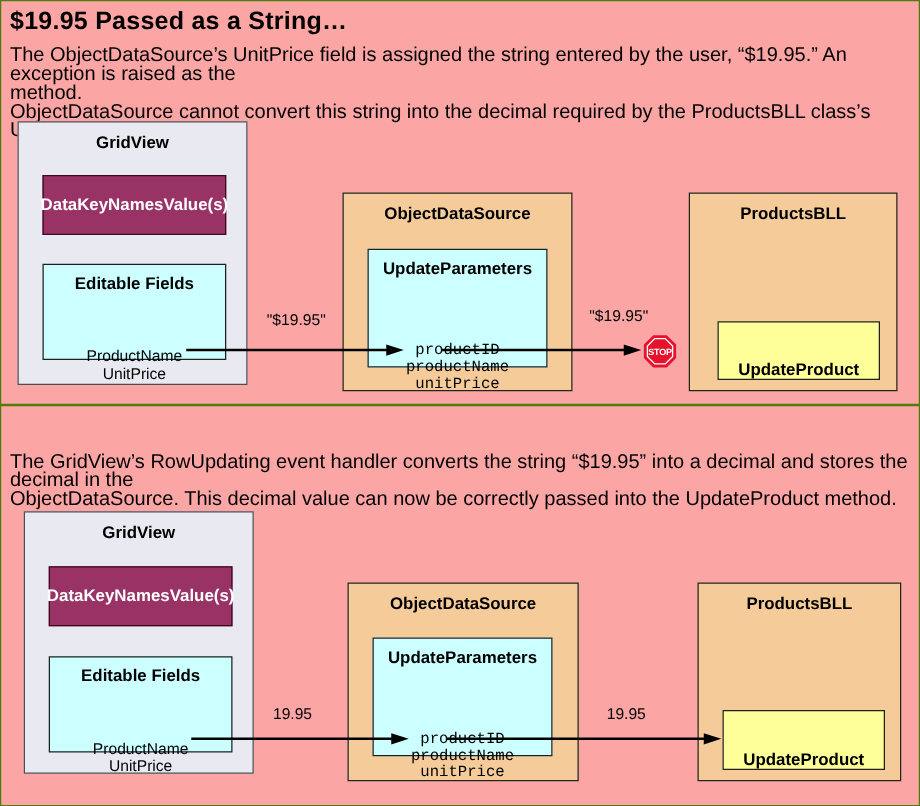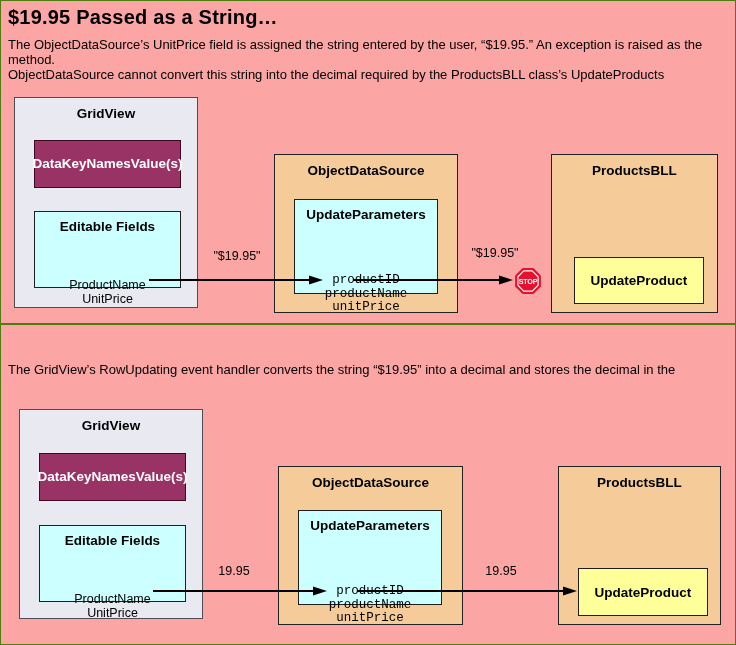--- a/index.html
+++ b/index.html
@@ -24,21 +24,21 @@
     left: 7px; top: 5px;
     font-size: 20px;
     font-weight: bold;
     letter-spacing: 0.2px;
     white-space: nowrap;
   }
   .panel-desc {
     position: absolute;
     left: 7px; top: 36px;
     width: 726px;
-    font-size: 13px;
+    font-size: 16px;
     line-height: 15px;
   }
 
   .bigbox { position: absolute; border: 1px solid #2a2a2a; }
   .gv   { background: #e9e9f1; border-color: #4d4d55; }
   .ods  { background: #f5cc99; border-color: #222; }
   .bll  { background: #f5cc99; border-color: #222; }
   .bigbox-title {
     margin-top: 8px;
     text-align: center;
@@ -79,21 +79,21 @@
     margin-top: 28px;
   }
   .ef .cb-lines { top: 39px; }
   .up .cb-lines { top: 46px; font-family: Liberation Mono, monospace; }
 
   .yellowbox {
     position: absolute;
     background: #ffff99;
     border: 1px solid #1f1f1f;
     display: flex;
-    align-items: center;
+    align-items: flex-end;
     justify-content: center;
     font-size: 13.5px;
     font-weight: bold;
   }
 
   .overlay {
     position: absolute;
     left: 0; top: 0;
     pointer-events: none;
   }
@@ -167,20 +167,21 @@
     </g>
   </svg>
 
   <div class="arrow-label" style="left:186px; top:248px;">"$19.95"</div>
   <div class="arrow-label" style="left:444px; top:245px;">"$19.95"</div>
 </section>
 
 <section class="panel panel-2">
   <div class="panel-desc" style="top:37px;">
     <div>The GridView’s RowUpdating event handler converts the string “$19.95” into a decimal and stores the decimal in the</div>
+    <div>ObjectDataSource. This decimal value can now be correctly passed into the UpdateProduct method.</div>
   </div>
 
   <div class="bigbox gv" style="left:18px; top:84px; width:184px; height:210px;">
     <div class="bigbox-title">GridView</div>
     <div class="dkn" style="left:19px; top:43px; width:147px; height:48px;">
       <div>DataKeyNames</div>
       <div>Value(s)</div>
     </div>
     <div class="cyanbox ef" style="left:19px; top:115px; width:147px; height:77px;">
       <div class="cb-title">Editable Fields</div>

